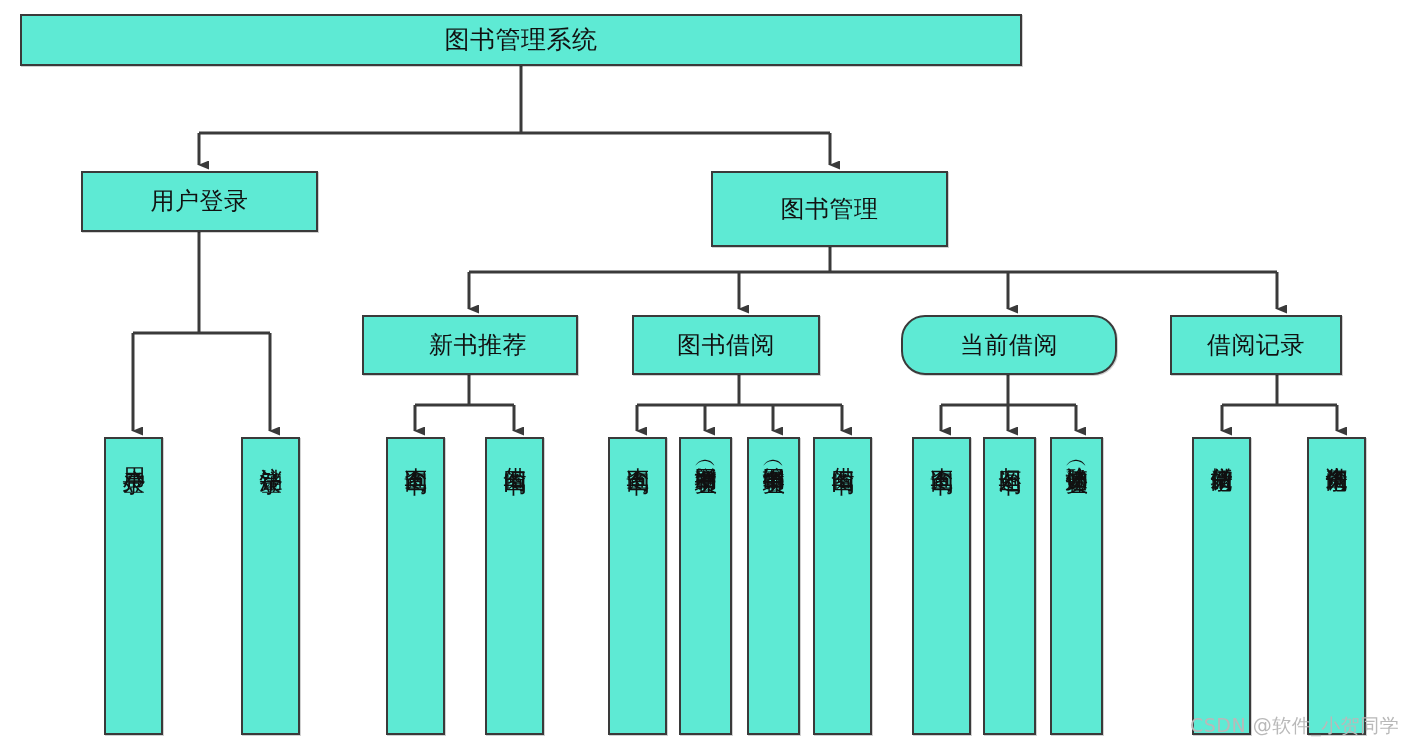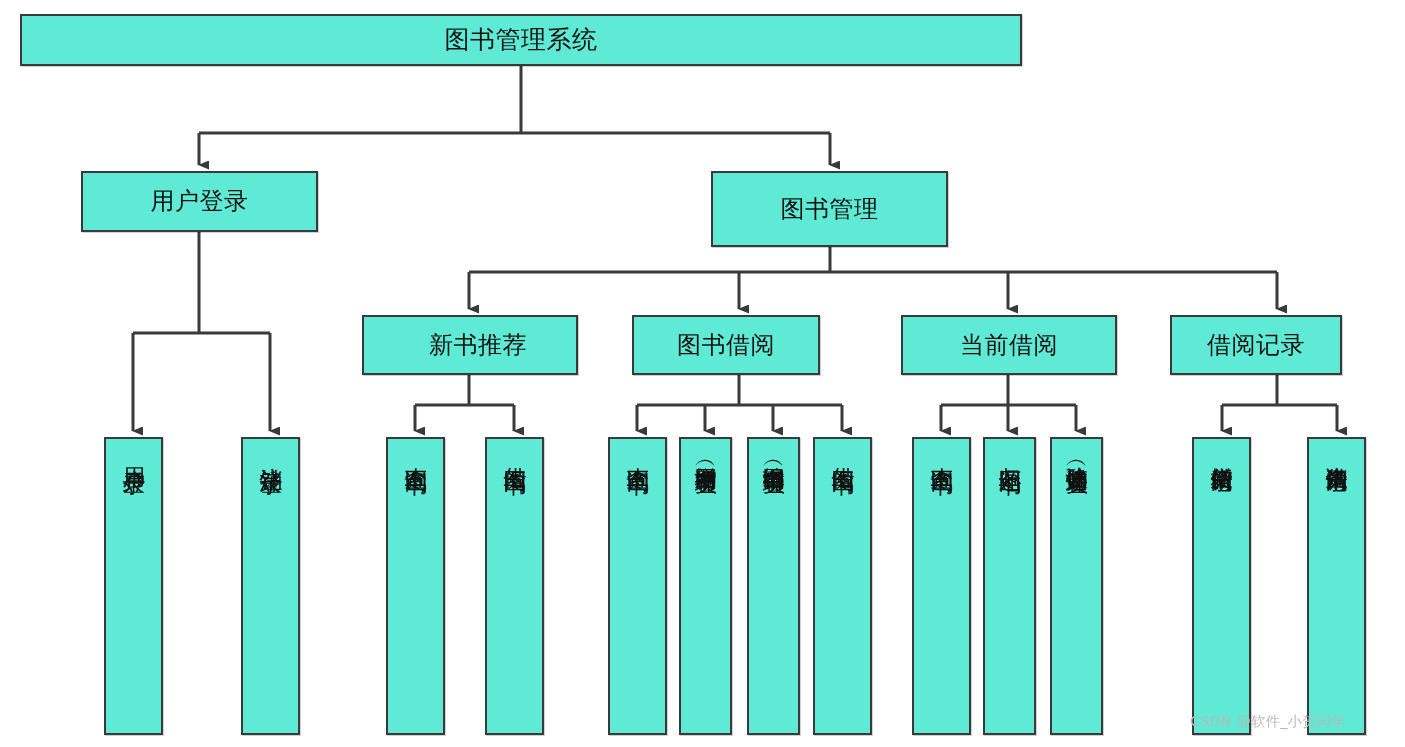--- a/index.html
+++ b/index.html
@@ -63,21 +63,21 @@
     line-height: 1.12;
     letter-spacing: 2px;
     white-space: nowrap;
   }
   .node.v.tall-label .node-label {
     font-size: 22px;
     letter-spacing: 1px;
   }
   .watermark {
     position: absolute;
-    font-size: 14px;
+    font-size: 19px;
     color: #b9b9b9;
     white-space: nowrap;
     letter-spacing: 0.5px;
     font-family: "DejaVu Sans", "Liberation Sans", sans-serif;
   }
 </style>
 </head>
 <body>
 
 <div id="diagram-root">
@@ -142,21 +142,21 @@
   <div class="node h" style="left:711px; top:171px; width:237px; height:76px;">
     <span class="node-label">图书管理</span>
   </div>
 
   <div class="node h" style="left:362px; top:315px; width:216px; height:60px;padding-left:16px;">
     <span class="node-label">新书推荐</span>
   </div>
   <div class="node h" style="left:632px; top:315px; width:188px; height:60px;">
     <span class="node-label">图书借阅</span>
   </div>
-  <div class="node h" style="left:901px; top:315px; width:216px; height:60px;">
+  <div class="node h" style="left:901px; top:315px; width:216px; height:60px;border-radius:24px;">
     <span class="node-label">当前借阅</span>
   </div>
   <div class="node h" style="left:1170px; top:315px; width:172px; height:60px;">
     <span class="node-label">借阅记录</span>
   </div>
 
   <div class="node v" style="left:104px; top:437px; width:59px; height:298px;">
     <span class="node-label">用户登录</span>
   </div>
   <div class="node v" style="left:241px; top:437px; width:59px; height:298px;">

